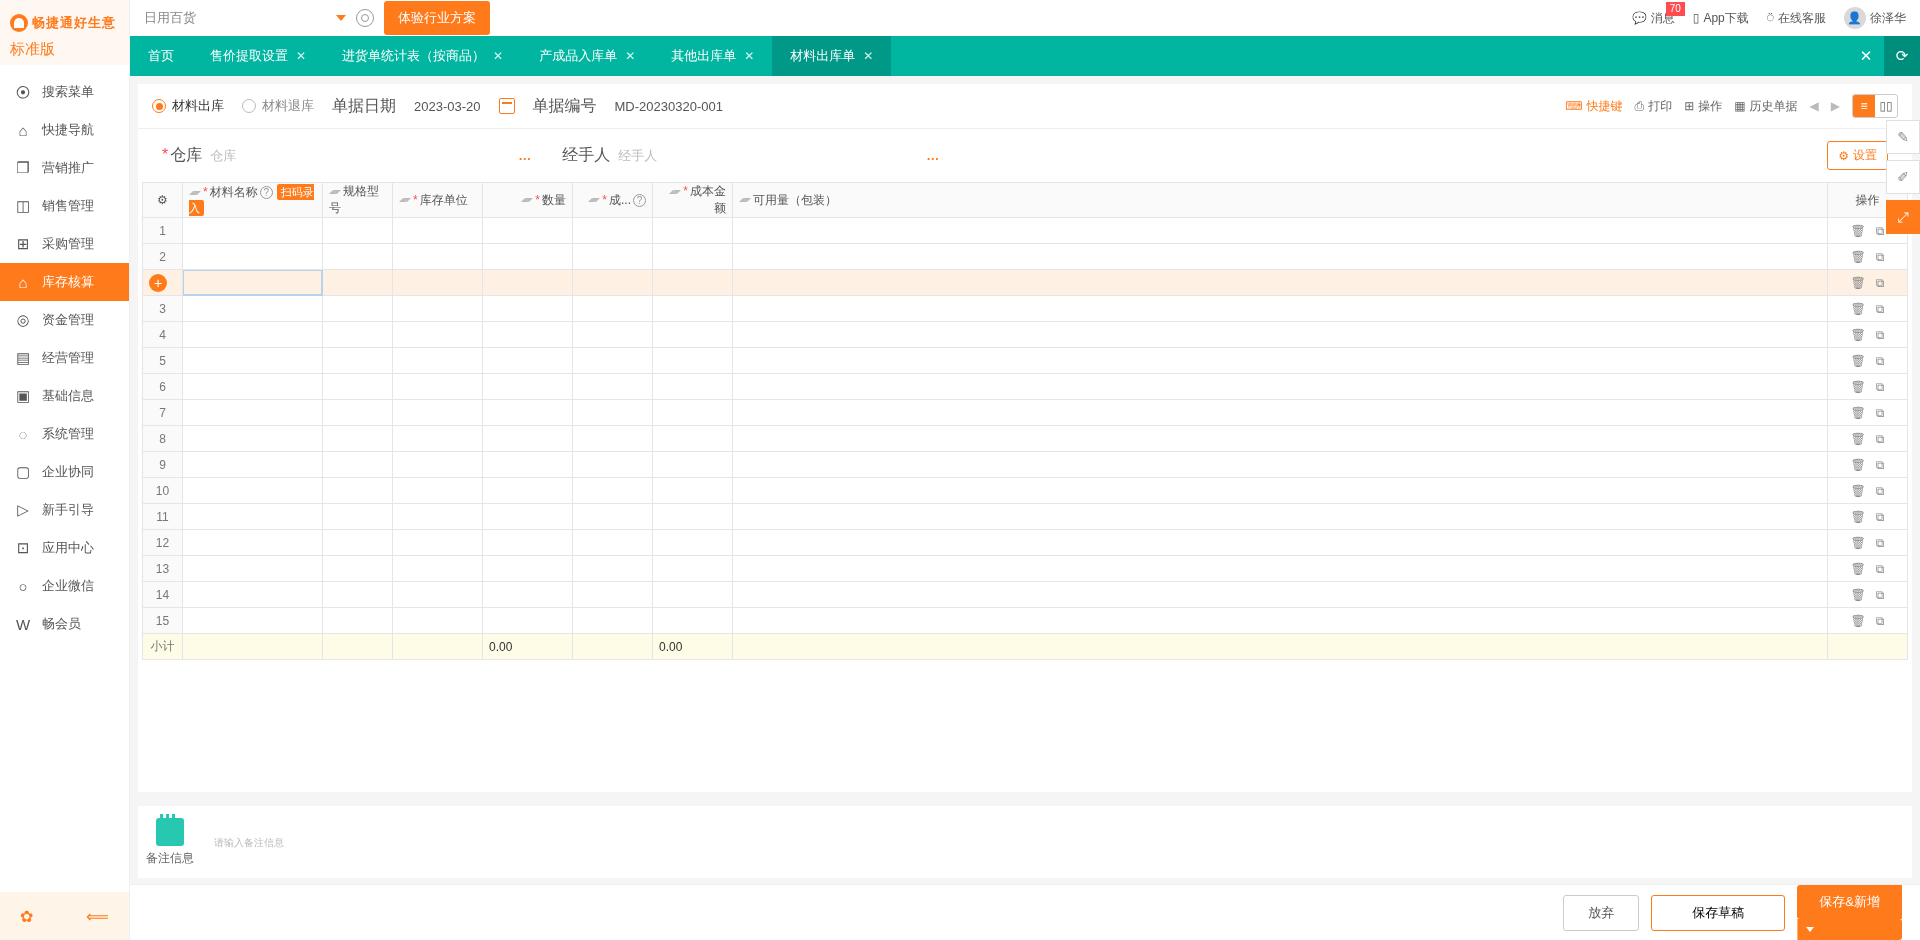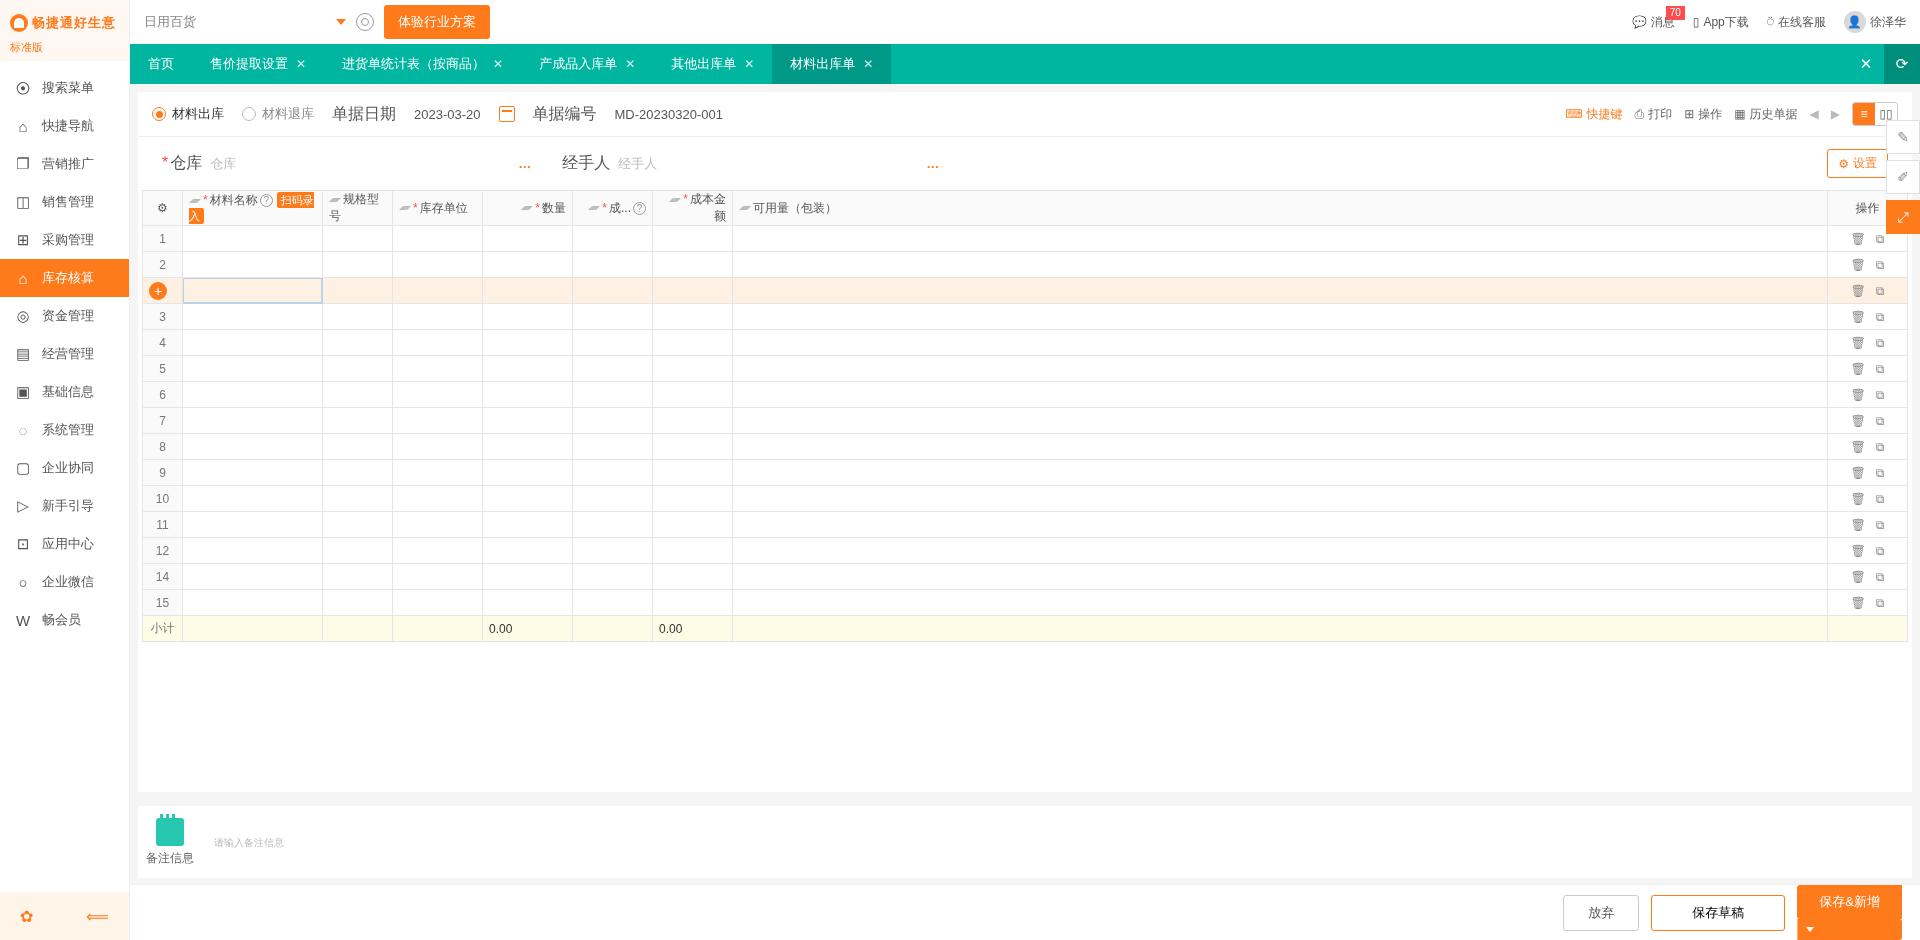--- a/index.html
+++ b/index.html
@@ -5,32 +5,32 @@
 * { margin:0; padding:0; box-sizing:border-box; font-family:"Microsoft YaHei","PingFang SC",Arial,sans-serif; }
 body { background:#f5f5f5; overflow:hidden; width:1920px; height:940px; font-size:13px; color:#333; }
 
 
 .app { display:flex; width:100%; height:100%; }
 .sidebar { width:130px; background:#fff; border-right:1px solid #eee; display:flex; flex-direction:column; }
 .brand { height:40px; display:flex; align-items:center; padding:6px 10px 0; gap:4px; background:#fff8f2;}
 .brand .logo { width:18px; height:18px; background:#ff7a1a; border-radius:50%; position:relative;}
 .brand .logo:after { content:""; position:absolute; inset:4px; background:#fff; border-radius:50% 50% 0 0;}
 .brand-text { color:#ff7a1a; font-weight:600; font-size:13px; letter-spacing:1px;}
-.brand-sub { padding:0 10px 6px; color:#ff7a1a; font-size:11px; background:#fff8f2;}
+.brand-sub { padding:0 10px 6px; color:#ff7a1a; font-size:15px; background:#fff8f2;}
 .nav { flex:1; padding-top:8px;}
 .nav-item { display:flex; align-items:center; gap:10px; padding:10px 14px; cursor:pointer; color:#555; font-size:13px;}
 .nav-item.active { background:#ff7a1a; color:#fff;}
 .nav-icon { width:18px; height:18px; display:inline-flex; align-items:center; justify-content:center; font-size:15px; color:inherit;}
 .sidebar-footer { height:48px; background:#fff4e8; display:flex; align-items:center; justify-content:space-between; padding:0 20px;}
 .sidebar-footer span { color:#ff7a1a; font-size:16px;}
 
 .main { flex:1; display:flex; flex-direction:column; background:#f5f5f5; min-width:0;}
 
 
-.topbar { height:44px; background:#fff; display:flex; align-items:center; padding:0 14px; gap:12px;}
+.topbar { height:36px; background:#fff; display:flex; align-items:center; padding:0 14px; gap:12px;}
 .channel { display:flex; align-items:center; gap:10px; flex:1;}
 .channel-sel { display:flex; align-items:center; gap:140px; color:#888; cursor:pointer; font-size:13px;}
 .chevron-down { width:0;height:0;border-left:5px solid transparent;border-right:5px solid transparent;border-top:6px solid #ff7a1a;}
 .gear { width:18px;height:18px;border:1.5px solid #999;border-radius:50%;position:relative;}
 .gear:before{content:"";position:absolute;inset:4px;border:1.5px solid #999;border-radius:50%;}
 .btn-orange { background:#ff7a1a; color:#fff; padding:8px 14px; border:none; border-radius:3px; cursor:pointer; font-size:13px;}
 .top-right { display:flex; align-items:center; gap:18px; color:#555;}
 .top-right .item { display:flex; align-items:center; gap:4px; cursor:pointer; font-size:12px;}
 .badge { position:relative;}
 .badge .count { position:absolute; top:-8px; right:-10px; background:#ff4d4f; color:#fff; font-size:10px; border-radius:0; padding:0 4px; line-height:14px;}
@@ -534,20 +534,36 @@
                 <td class="cell-right"></td>
                 <td></td>
                 <td class="col-ops">
                   <div class="op-icons">
                     <span>🗑</span>
                     <span>⧉</span>
                   </div>
                 </td>
               </tr>
               <tr>
+                <td class="col-idx">13</td>
+                <td></td>
+                <td></td>
+                <td></td>
+                <td class="cell-right"></td>
+                <td class="cell-right"></td>
+                <td class="cell-right"></td>
+                <td></td>
+                <td class="col-ops">
+                  <div class="op-icons">
+                    <span>🗑</span>
+                    <span>⧉</span>
+                  </div>
+                </td>
+              </tr>
+              <tr>
                 <td class="col-idx">14</td>
                 <td></td>
                 <td></td>
                 <td></td>
                 <td class="cell-right"></td>
                 <td class="cell-right"></td>
                 <td class="cell-right"></td>
                 <td></td>
                 <td class="col-ops">
                   <div class="op-icons">

